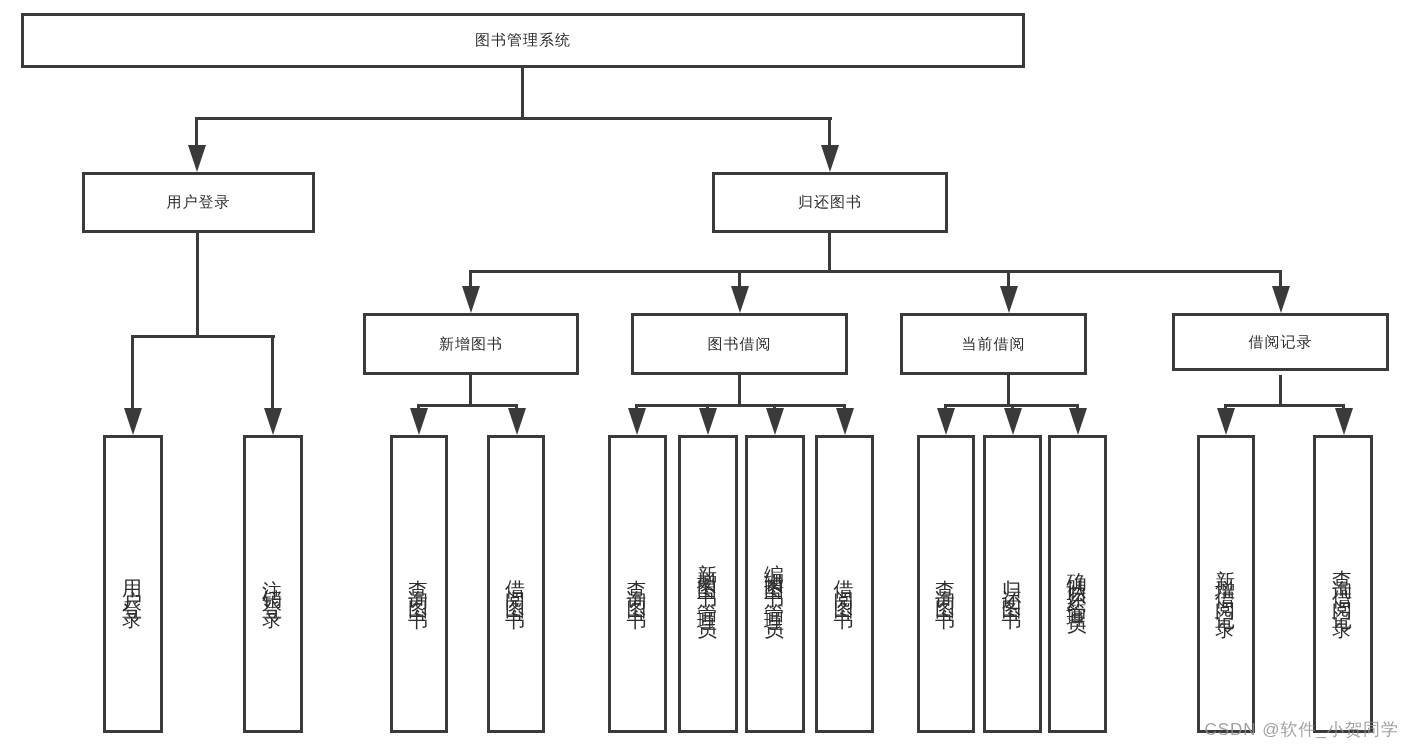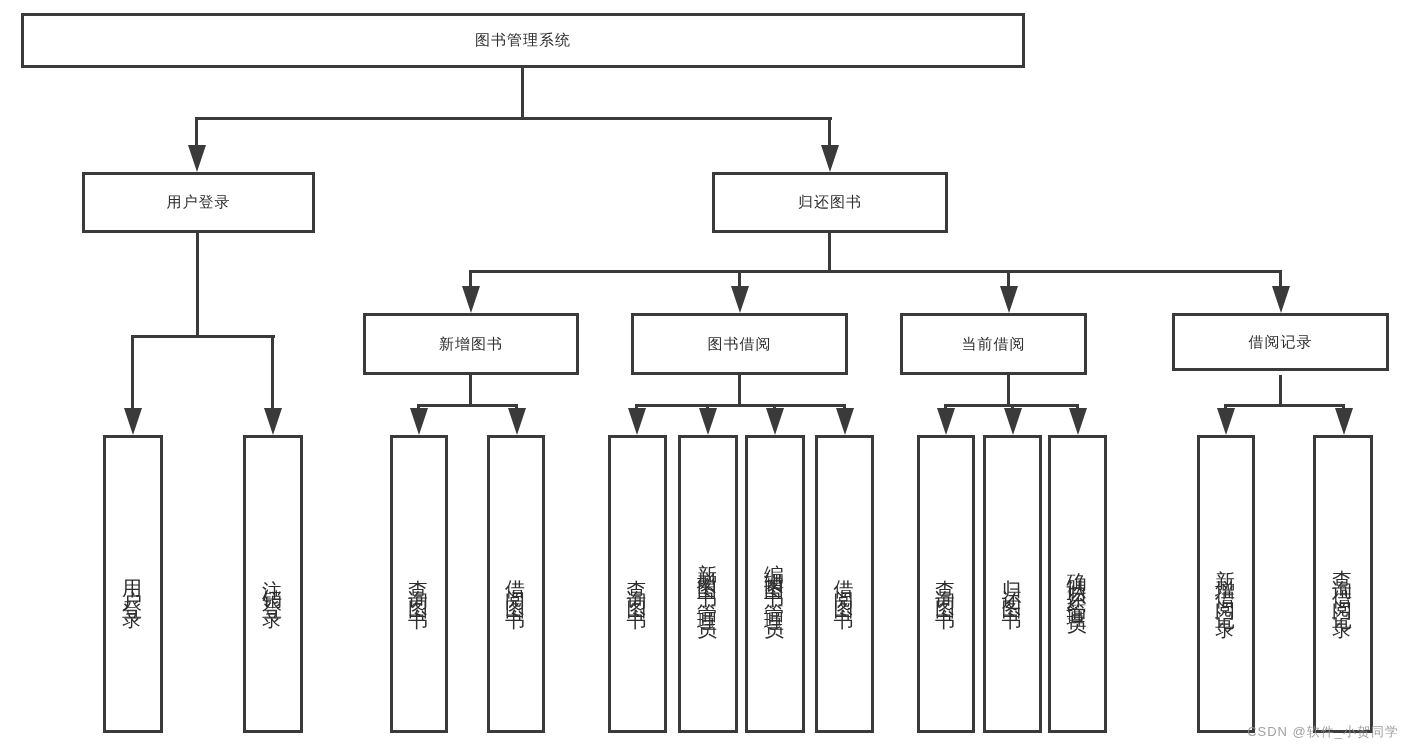--- a/index.html
+++ b/index.html
@@ -35,21 +35,21 @@
   .hl{position:absolute;height:3px;background:#3a3a3a;}
   .arr{
     position:absolute;width:0;height:0;
     border-left:9px solid transparent;
     border-right:9px solid transparent;
     border-top:27px solid #3a3a3a;
   }
   .watermark{
     position:absolute;
     right:6px;bottom:6px;
-    font-size:13px;
+    font-size:17px;
     letter-spacing:1px;
     color:rgba(145,145,145,0.85);
     z-index:5;
     white-space:nowrap;
   }
 </style>
 </head>
 <body>
 
 <div id="canvas">

